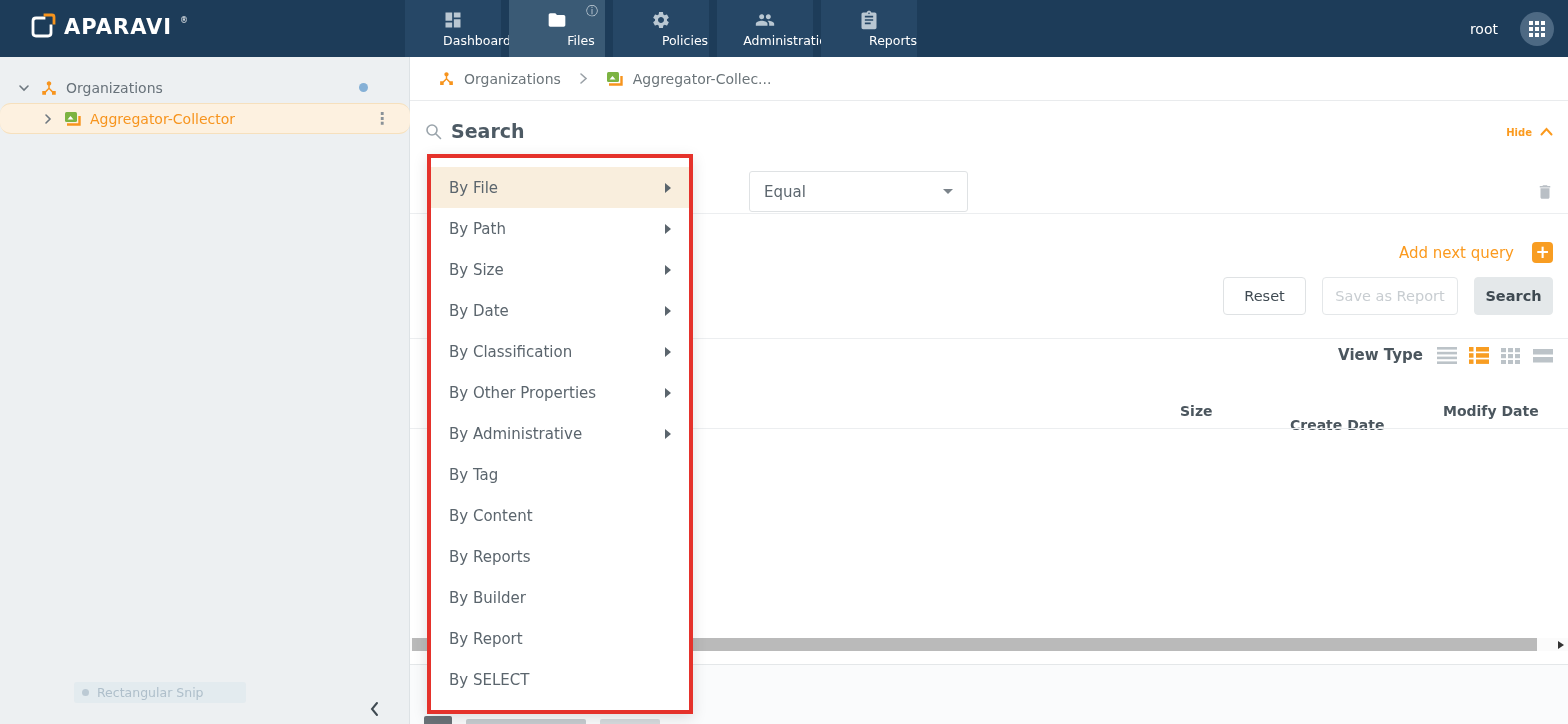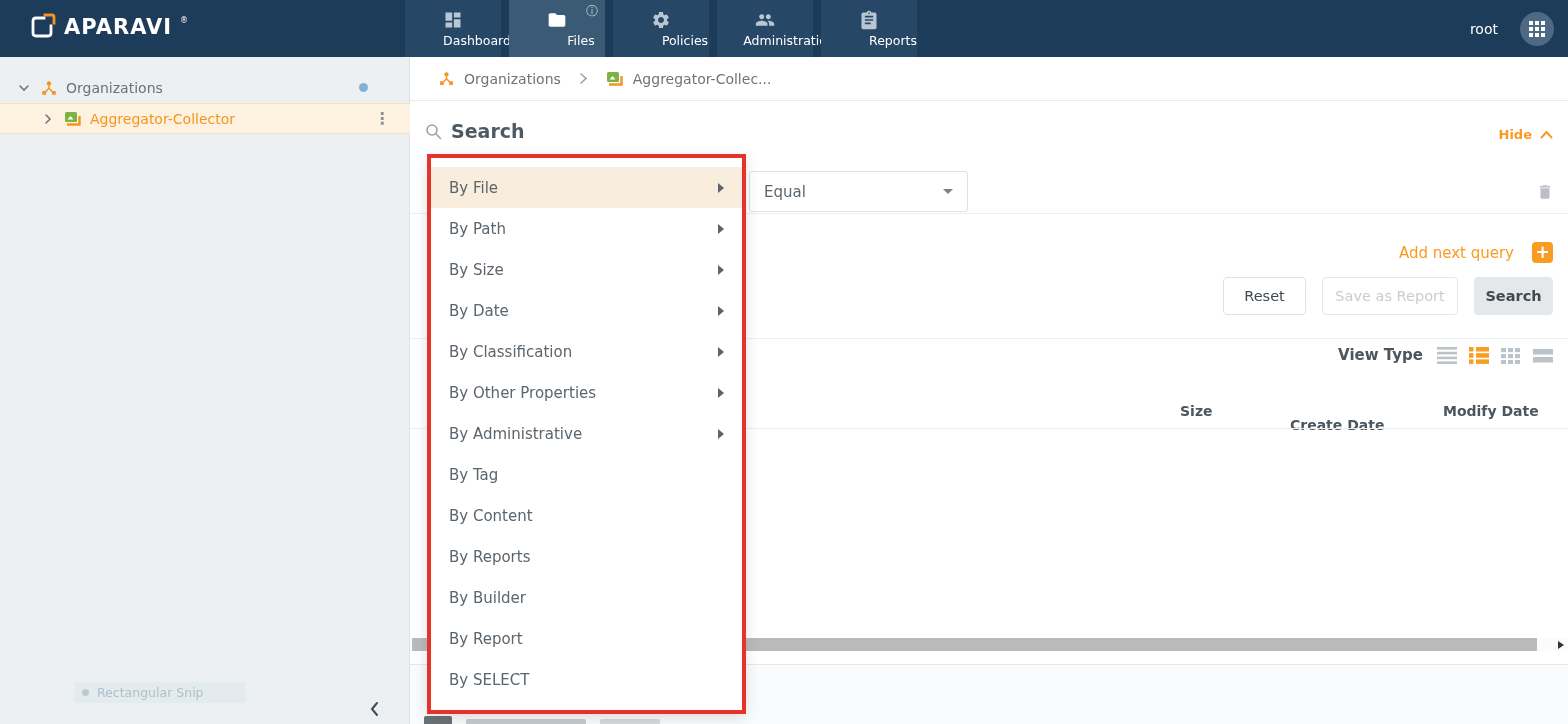--- a/index.html
+++ b/index.html
@@ -27,21 +27,21 @@
   #apps-btn { width:34px; height:34px; border-radius:50%; background:#4d6983;
     display:flex; align-items:center; justify-content:center; cursor:pointer; }
 
   
   #sidebar { left:0; top:57px; width:410px; height:667px; background:#edf0f2;
     border-right:1px solid #dde2e5; z-index:5; }
   .tree-row { position:absolute; left:0; width:410px; height:31px; display:flex;
     align-items:center; cursor:pointer; }
   #tree-root { top:15px; }
   #tree-child { top:46px; background:#fdf1e0; border-top:1px solid #f6e0bd;
-    border-bottom:1px solid #f6e0bd; }
+    border-bottom:1px solid #f6e0bd;border-radius:11px; }
   .tree-label { font-size:14px; color:#68727a; margin-left:8px; }
   .tree-label.selected { color:#f7941d; }
   .blue-dot { position:absolute; right:42px; width:9px; height:9px; border-radius:50%;
     background:#85b0d6; }
   .kebab { position:absolute; right:20px; color:#8a9298; font-size:16px; line-height:10px;
     letter-spacing:0; cursor:pointer; font-weight:bold; }
   #snip-ghost { left:74px; top:625px; width:172px; height:21px; background:rgba(214,228,236,.45);
     border-radius:3px; display:flex; align-items:center; gap:8px; padding-left:8px; }
   #snip-ghost .dot { width:7px; height:7px; border-radius:50%; background:rgba(150,170,185,.5); }
   #snip-ghost .txt { font-size:12.5px; color:rgba(140,162,178,.6); }
@@ -51,22 +51,22 @@
   
   #main { left:410px; top:57px; width:1158px; height:667px; background:#fff; }
   #breadcrumb { left:0; top:0; width:1158px; height:44px; border-bottom:1px solid #e9ebed;
     display:flex; align-items:center; padding-left:28px; gap:10px; }
   .crumb { display:flex; align-items:center; gap:9px; cursor:pointer; }
   .crumb-label { font-size:14px; color:#6b7479; }
   .crumb-sep { color:#9aa1a7; margin:0 8px; display:flex; }
 
   #search-head { left:15px; top:63px; display:flex; align-items:center; gap:9px; }
   #search-title { font-size:19px; font-weight:600; color:#4d5a64; }
-  #hide-link { right:15px; top:70px; display:flex; align-items:center; gap:8px;
-    color:#fb9a1e; font-size:13px; font-weight:600; cursor:pointer; }
+  #hide-link { right:15px; top:70px; display:flex; align-items:flex-start; gap:8px;
+    color:#fb9a1e; font-size:10px; font-weight:600; cursor:pointer; }
 
   .select-box { left:339px; top:114px; width:219px; height:41px; border:1px solid #dfe2e4;
     border-radius:3px; background:#fff; display:flex; align-items:center;
     padding:0 14px; cursor:pointer; }
   .select-box .val { font-size:15px; color:#5c666e; flex:1; }
   .caret-down { width:0; height:0; border-left:5px solid transparent;
     border-right:5px solid transparent; border-top:5px solid #7b838a; }
   #name-input { left:571px; top:114px; width:536px; height:41px; border:1px solid #dfe2e4;
     border-radius:3px; font-size:15px; color:#5c666e; padding:0 15px; outline:none;
     font-family:inherit; }
@@ -107,21 +107,21 @@
     border-top:4px solid transparent; border-bottom:4px solid transparent;
     border-left:6px solid #333; cursor:pointer; }
   #footer-line { top:607px; background:#e4e7e9; }
   #footer-area { left:0; top:608px; width:1158px; height:59px; background:#fafbfc; }
   #footer-glyphs { position:absolute; left:14px; top:51px; display:flex; gap:14px; align-items:flex-end; }
   #footer-glyphs .g1 { width:28px; height:8px; background:#6b7278; border-radius:2px 2px 0 0; }
   #footer-glyphs .g2 { width:120px; height:5px; background:#c7ccd0; border-radius:2px 2px 0 0; }
   #footer-glyphs .g3 { width:60px; height:5px; background:#d7dbde; border-radius:2px 2px 0 0; }
 
   
-  #field-menu { left:427px; top:154px; width:319px; height:560px; background:#fff;
+  #field-menu { left:427px; top:154px; width:266px; height:560px; background:#fff;
     border:4px solid #e5322b; z-index:40; box-shadow:0 4px 14px rgba(0,0,0,.12);
     padding-top:9px; }
   .menu-item { height:41px; display:flex; align-items:center; padding:0 18px;
     cursor:pointer; position:relative; }
   .menu-item.highlighted { background:#f9eedd; }
   .menu-item .m-label { font-size:15px; color:#5b656d; flex:1; }
   .submenu-arrow { width:0; height:0; border-top:5px solid transparent;
     border-bottom:5px solid transparent; border-left:6px solid #5b656d; }
 
   svg { display:block; }

